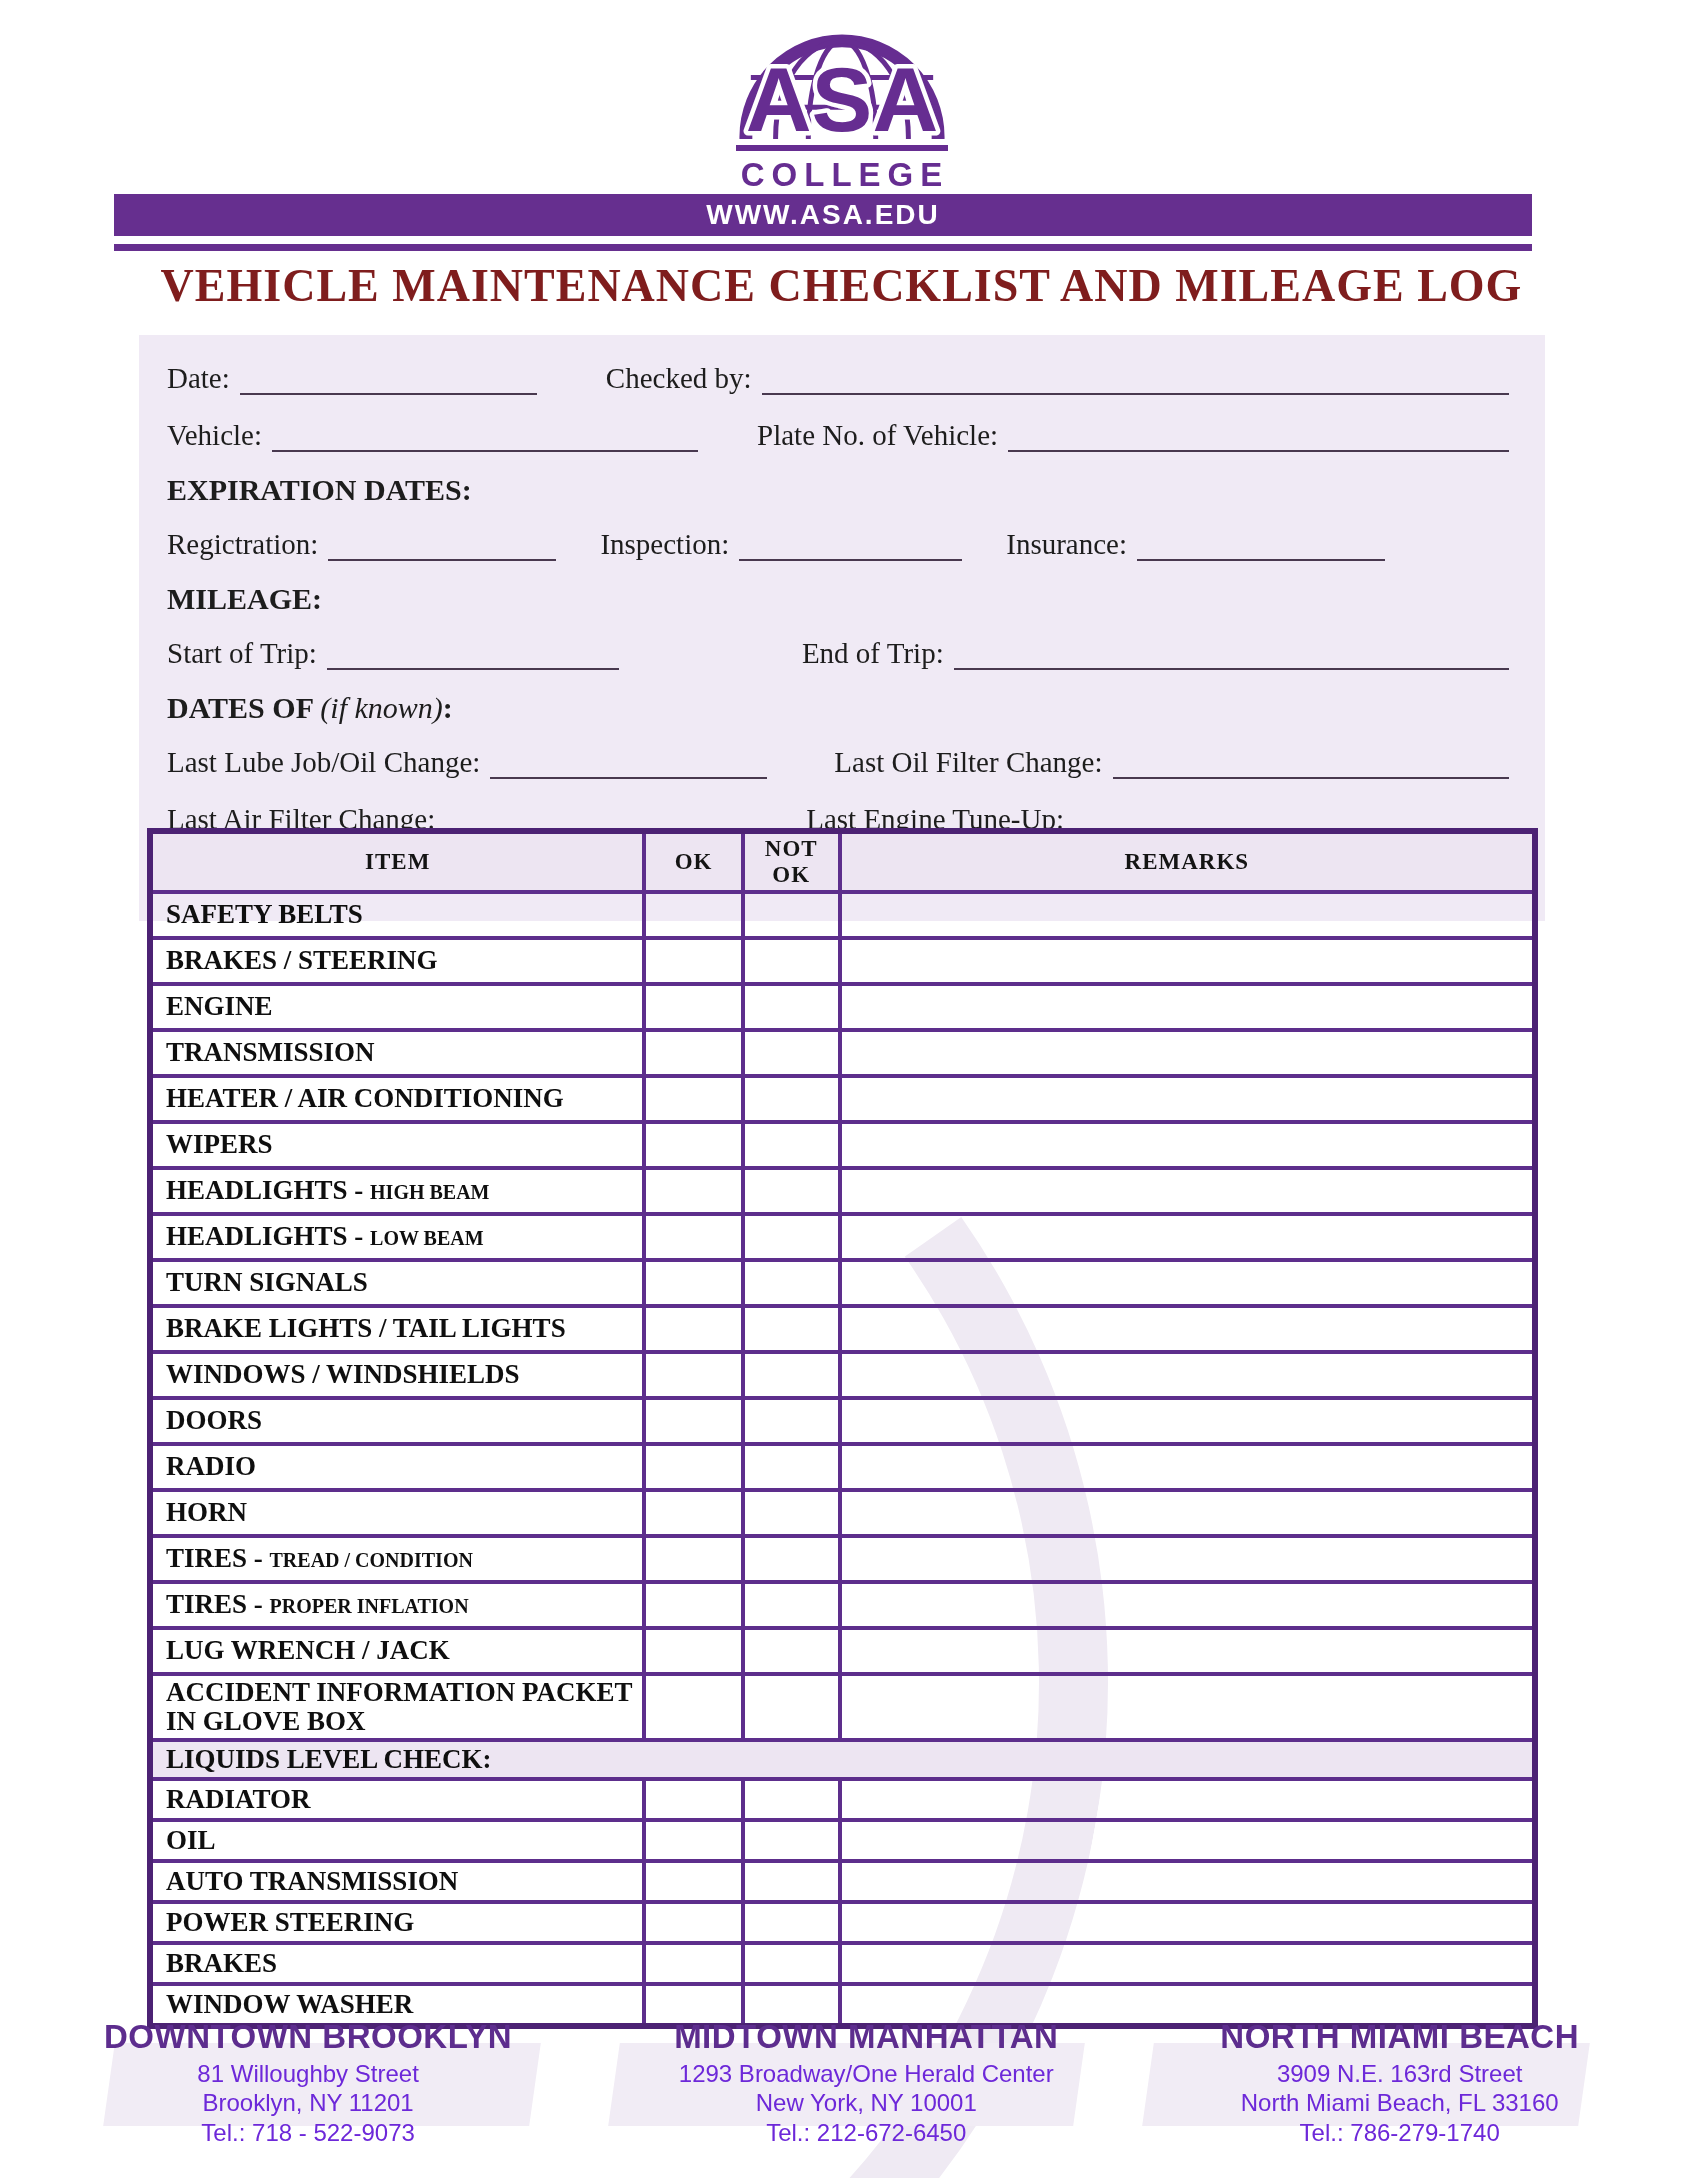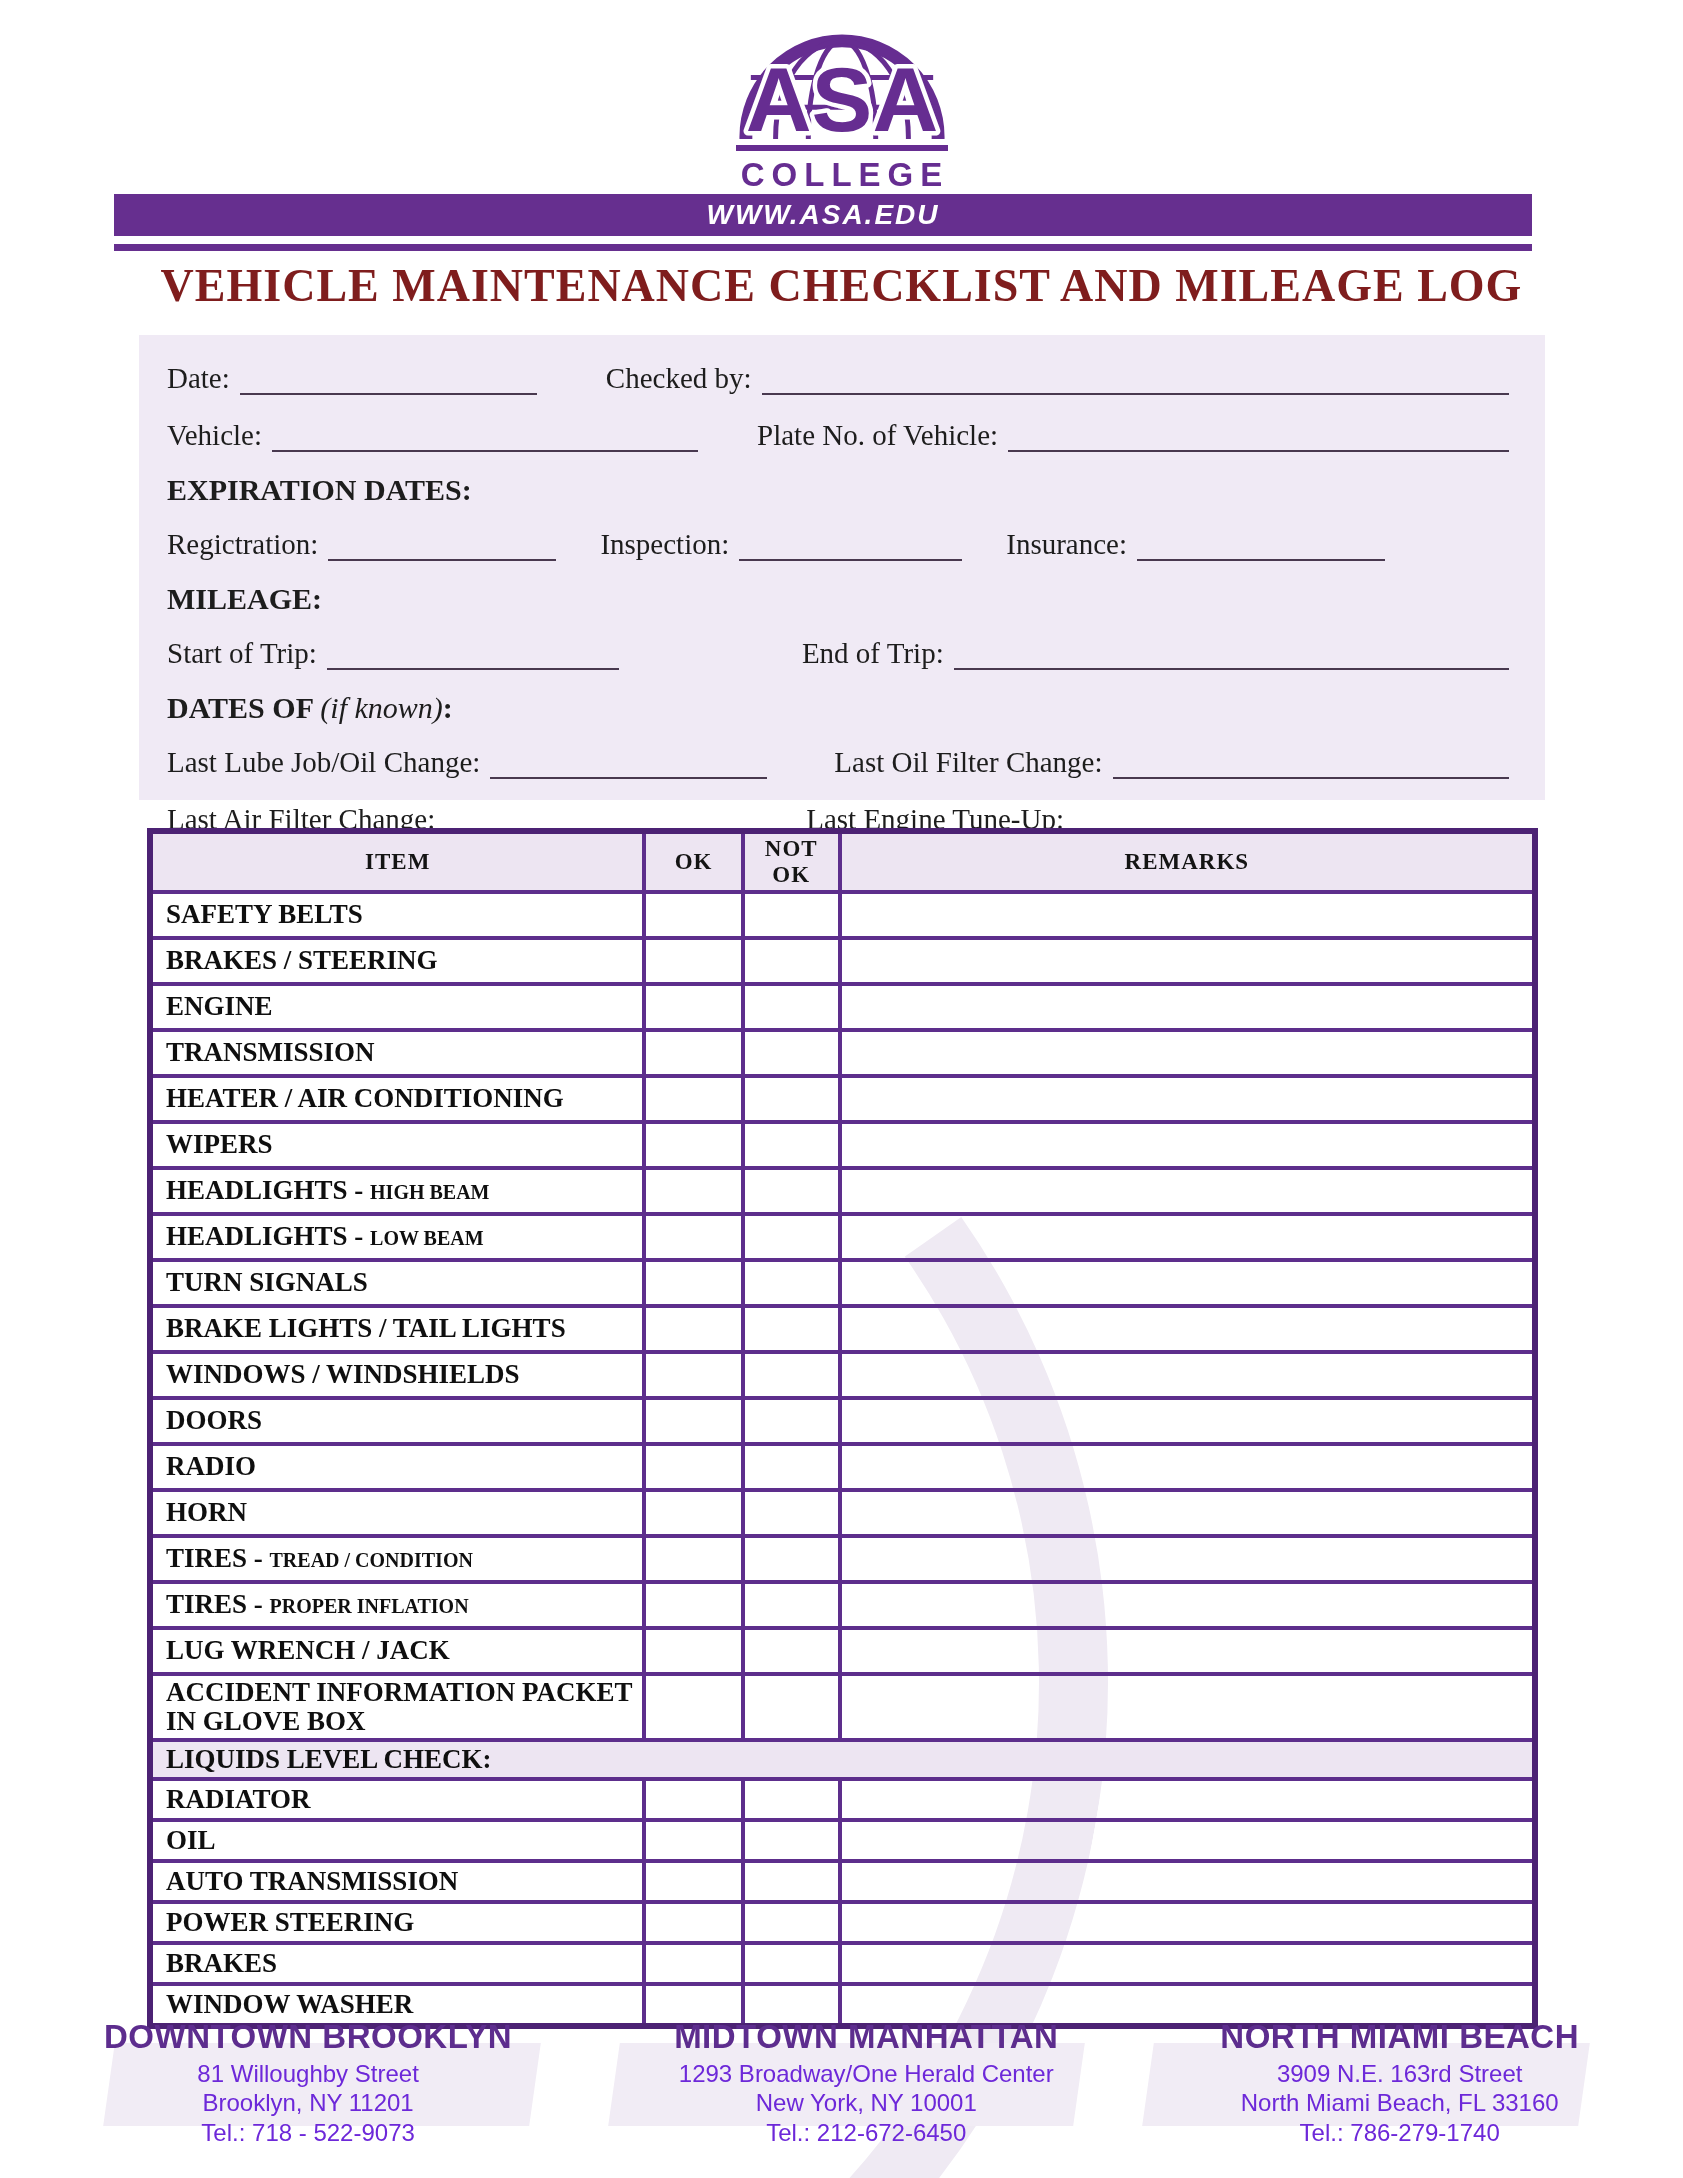--- a/index.html
+++ b/index.html
@@ -17,31 +17,31 @@
   .fb2{left:614px;width:465px;}
   .fb3{left:1148px;width:436px;}
 
   
   .logo-block{position:absolute;top:30px;left:0;right:0;text-align:center;z-index:2;}
   .logo-art{display:block;margin:0 auto;}
   .logo-rule{width:212px;height:6px;background:#662D91;margin:2px auto 5px;}
   .college{font-family:"Liberation Sans",sans-serif;font-weight:bold;font-size:33px;
            letter-spacing:7px;text-indent:7px;color:#662D91;}
   .banner{position:absolute;left:114px;top:194px;width:1418px;height:42px;background:#662F8F;
-          z-index:2;display:flex;align-items:center;justify-content:center;font-style:italic;}
+          z-index:2;display:flex;align-items:center;justify-content:center;}
   .banner-text{font-family:"Liberation Sans",sans-serif;font-weight:bold;font-size:28px;
                letter-spacing:2px;color:#ffffff;}
   .banner-rule{position:absolute;left:114px;top:244px;width:1418px;height:7px;background:#662F8F;z-index:2;}
 
   
   .title{position:absolute;left:0;right:0;top:259px;text-align:center;z-index:2;
          font-weight:bold;font-size:46px;letter-spacing:1px;color:#7f1d1d;}
 
   
-  .panel{position:absolute;left:139px;top:335px;width:1406px;height:465px;background:#F0EAF5;
+  .panel{position:absolute;left:139px;top:335px;width:1406px;height:586px;background:#F0EAF5;
          z-index:2;box-sizing:border-box;padding:24px 36px 0 28px;font-size:29px;}
   .frow{display:flex;align-items:flex-end;margin:0 0 21px 0;}
   .lbl{white-space:nowrap;}
   .blank{border-bottom:2px solid #49394f;height:34px;margin-left:10px;display:inline-block;}
   .grow{flex:1;}
   .sp{display:inline-block;}
   .fheading{font-weight:bold;font-size:30px;margin:4px 0 18px 0;}
   .fheading .qual{font-weight:normal;font-style:italic;}
 
   

